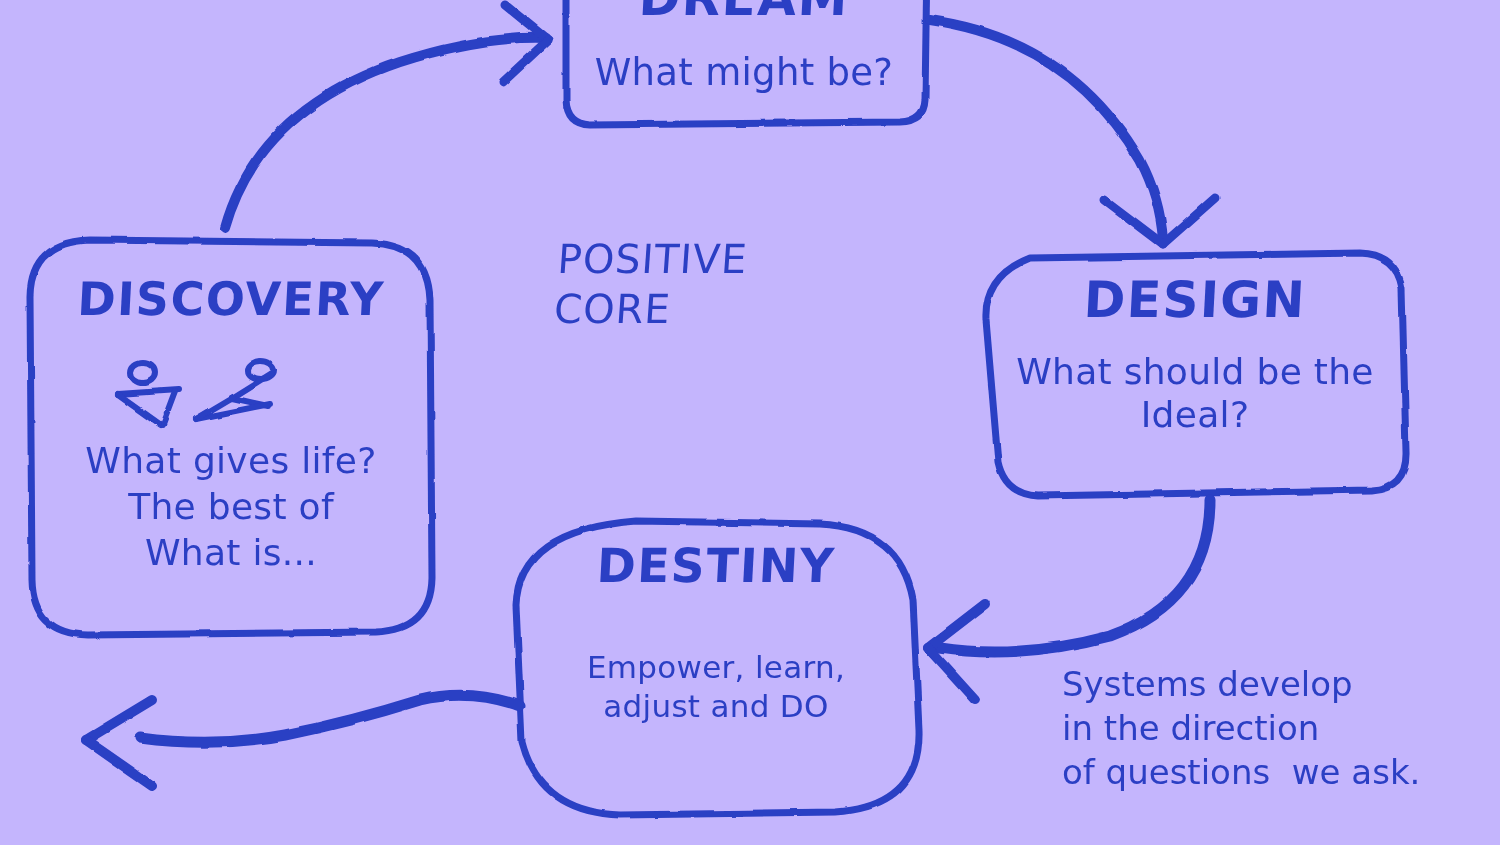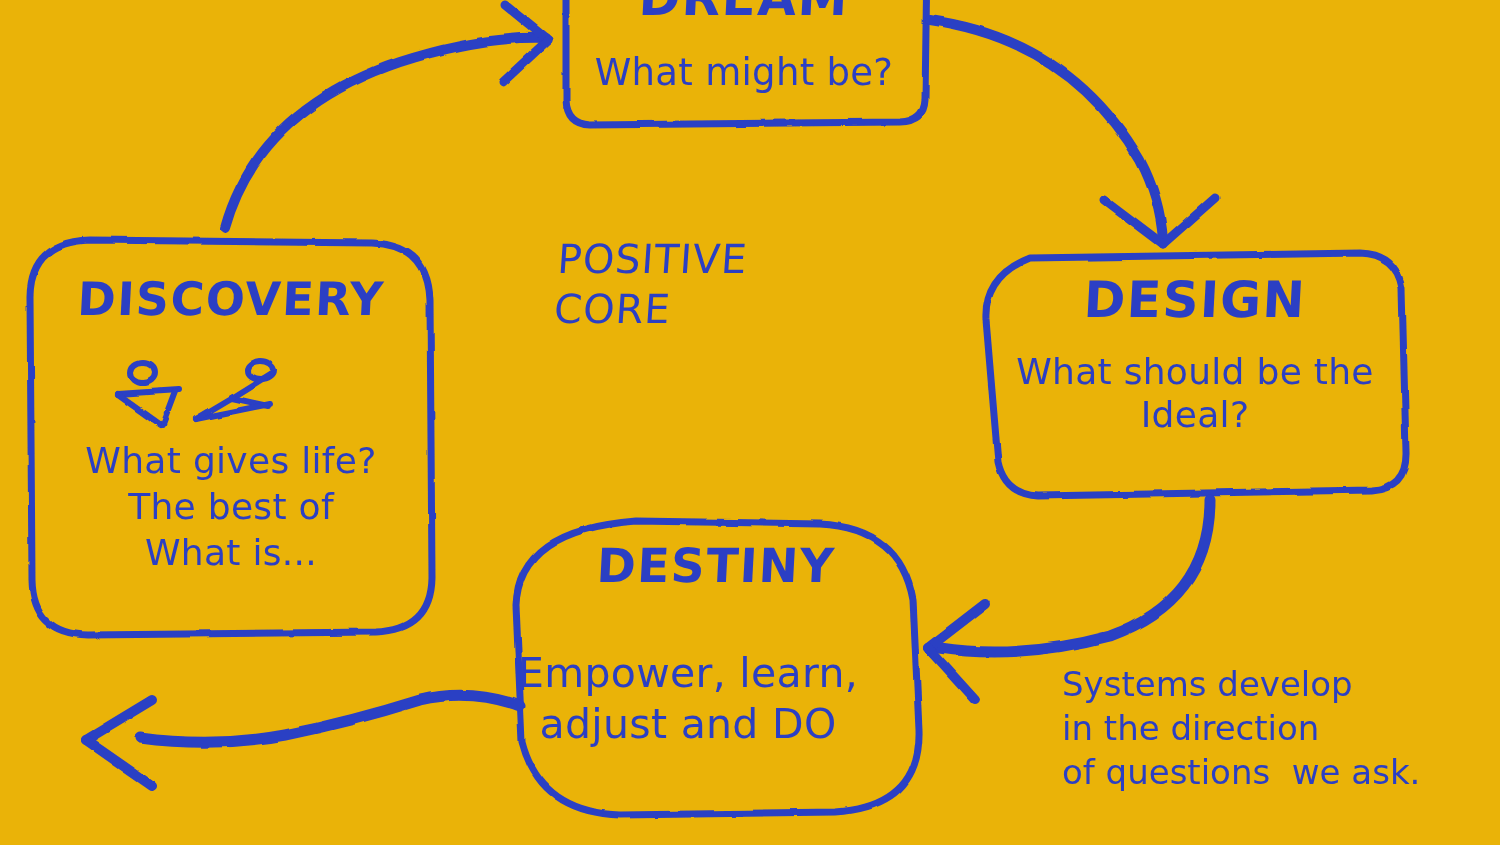--- a/index.html
+++ b/index.html
@@ -8,21 +8,21 @@
     padding: 0;
     background: #ffffff;
   }
   body {
     font-family: "DejaVu Sans", sans-serif;
   }
   #canvas {
     position: relative;
     width: 1500px;
     height: 845px;
-    background: #eab308;
+    background: #c4b5fd;
     overflow: hidden;
   }
   #sketch {
     position: absolute;
     top: 0;
     left: 0;
     width: 1500px;
     height: 845px;
   }
   .hand-text {
@@ -49,21 +49,21 @@
   #dream-title   { left: 562px; top: -30px;  width: 364px; }
   #dream-sub     { left: 562px; top: 52px;   width: 364px; font-size: 37px; }
 
   #discovery-title { left: 30px; top: 274px; width: 402px; font-size: 46px; }
   #discovery-sub   { left: 30px; top: 438px; width: 402px; font-size: 36px; line-height: 1.28; }
 
   #design-title  { left: 985px; top: 272px; width: 420px; font-size: 50px; }
   #design-sub    { left: 985px; top: 350px; width: 420px; font-size: 36px; line-height: 1.2; }
 
   #destiny-title { left: 516px; top: 540px; width: 400px; font-size: 47px; }
-  #destiny-sub   { left: 488px; top: 648px; width: 400px; font-size: 41px; line-height: 1.25; }
+  #destiny-sub   { left: 516px; top: 648px; width: 400px; font-size: 31px; line-height: 1.25; }
 
   #positive-core {
     left: 556px; top: 234px; width: 270px;
     font-size: 40px; letter-spacing: 1px; text-align: left;
     line-height: 1.25; font-weight: 500; transform: skewX(-4deg);
   }
   #systems-note {
     left: 1062px; top: 662px; width: 440px;
     font-size: 34px; text-align: left; line-height: 1.3;
   }

